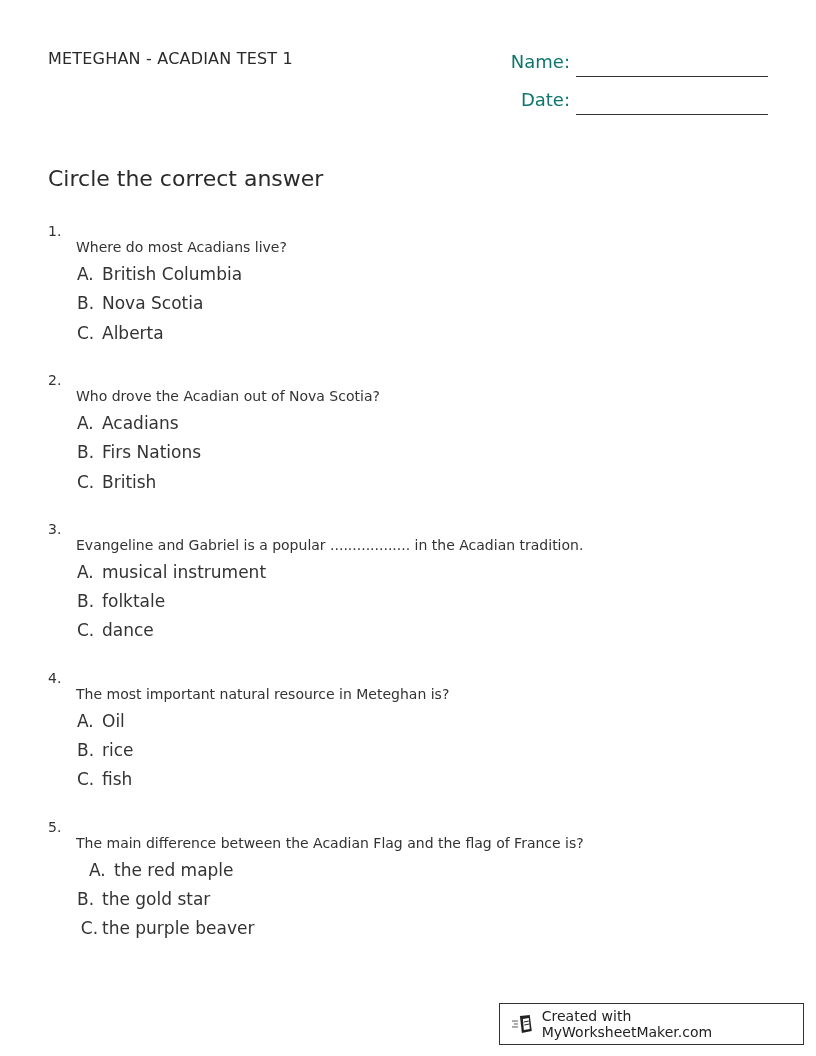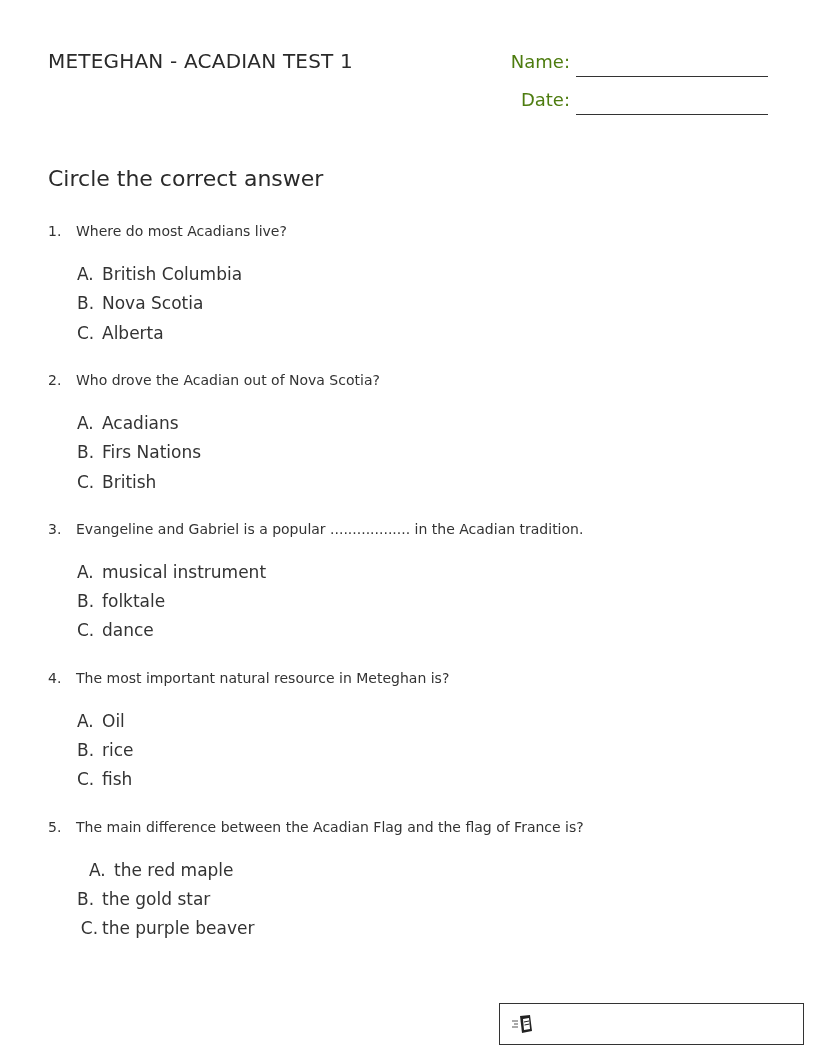--- a/index.html
+++ b/index.html
@@ -3,38 +3,38 @@
 <meta charset="utf-8">
 <style>
   html, body { margin: 0; padding: 0; background: #ffffff; }
   body {
     width: 816px; height: 1056px; position: relative; overflow: hidden;
     font-family: "DejaVu Sans", "Liberation Sans", sans-serif;
     color: #2b2b2b;
   }
   .title {
     position: absolute; left: 48px; top: 49px;
-    font-size: 20px; letter-spacing: 0.2px; color: #2a2a2a;
+    font-size: 16px; letter-spacing: 0.2px; color: #2a2a2a;
     font-weight: normal;
   }
   .field-row { position: absolute; left: 490px; width: 280px; height: 30px; }
   .field-label {
-    position: absolute; right: 200px; top: 0; font-size: 18px; color: #4d7c0f;
+    position: absolute; right: 200px; top: 0; font-size: 18px; color: #0f766e;
   }
   .field-line {
     position: absolute; left: 86px; width: 192px; top: 25px;
     border-bottom: 1.3px solid #333;
   }
   .section-heading {
     position: absolute; left: 48px; top: 166px;
     font-size: 22px; color: #2a2a2a;
   }
   .question { position: absolute; left: 48px; font-size: 14px; color: #333; }
   .q-num { position: absolute; left: 0; top: 0; width: 24px; }
-  .q-text { position: absolute; left: 28px; top: 0; white-space: nowrap; }
+  .q-text { position: absolute; left: 28px; top: 16px; white-space: nowrap; }
   .option { position: absolute; left: 77px; font-size: 17px; color: #333; white-space: nowrap; }
   .opt-letter { display: inline-block; width: 25px; }
   .footer-badge {
     position: absolute; left: 499px; top: 1003px; width: 305px; height: 42px;
     border: 1.3px solid #333; box-sizing: border-box;
     display: flex; align-items: center; font-size: 14px; color: #222;
   }
   .footer-icon { margin-left: 12px; margin-right: 8px; width: 22px; height: 20px; }
 </style>
 </head>
@@ -96,13 +96,14 @@
 <div class="footer-badge">
   <svg class="footer-icon" viewBox="0 0 22 20">
     <line x1="0" y1="7" x2="6" y2="7" stroke="#555" stroke-width="1"></line>
     <line x1="2" y1="10" x2="6" y2="10" stroke="#555" stroke-width="1"></line>
     <line x1="0" y1="13" x2="6" y2="13" stroke="#555" stroke-width="1"></line>
     <path d="M8 2 L18 1 L20 17 L10 19 Z" fill="#222"></path>
     <path d="M11 5 L17 4 L18 15 L12 16 Z" fill="#fff"></path>
     <line x1="12" y1="8" x2="17" y2="7" stroke="#222" stroke-width="1"></line>
     <line x1="12.5" y1="11" x2="17.5" y2="10" stroke="#222" stroke-width="1"></line>
   </svg>
+  <span>Created with MyWorksheetMaker.com</span>
 </div>
 
 </body></html>

